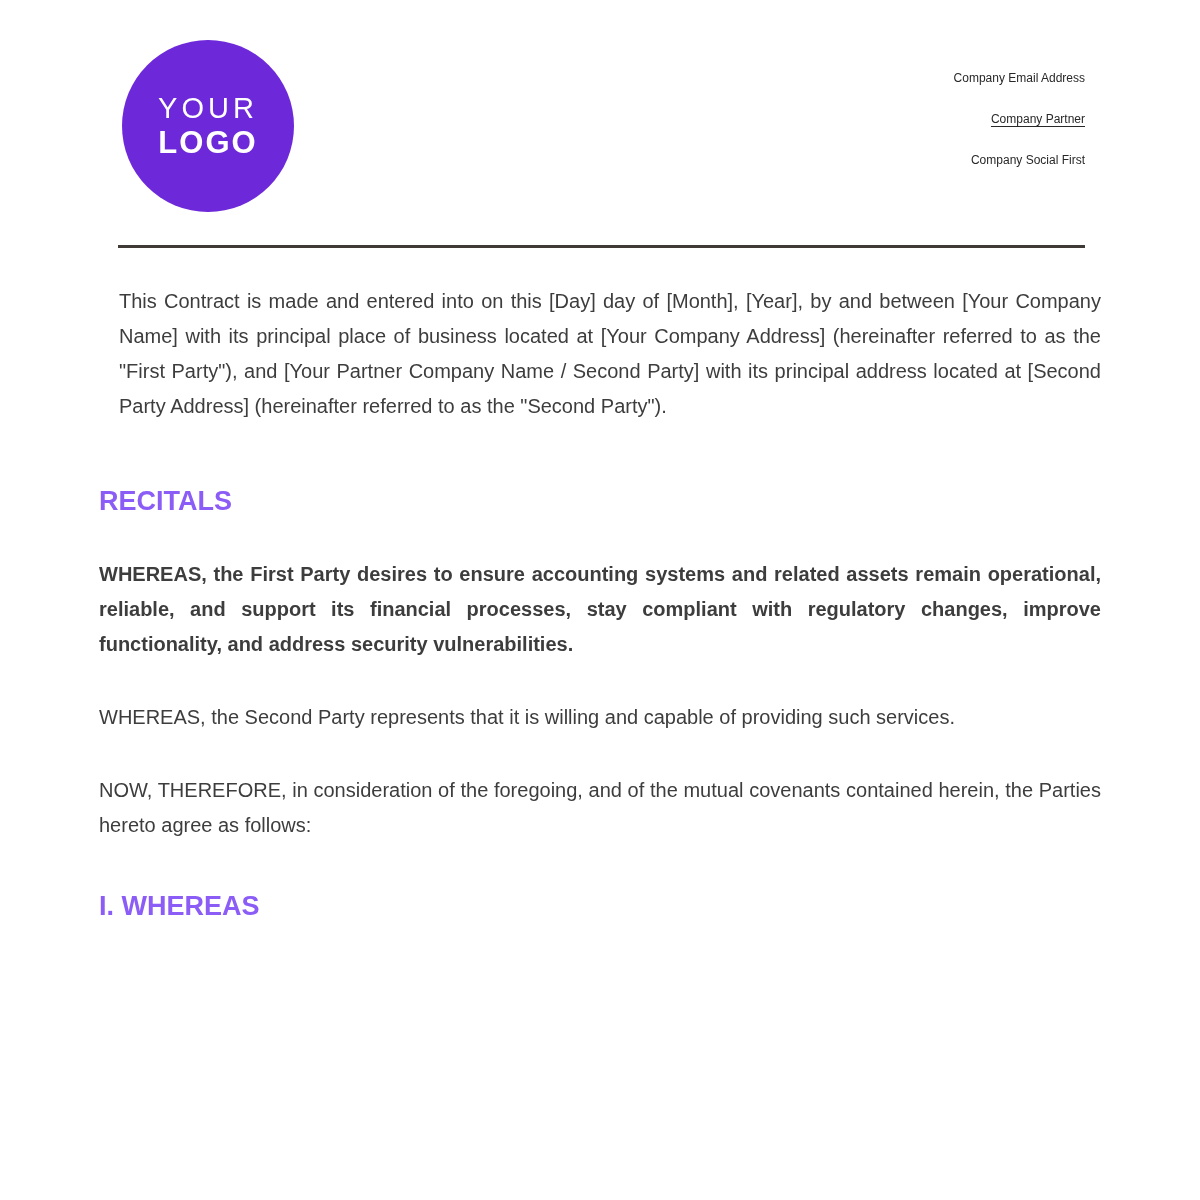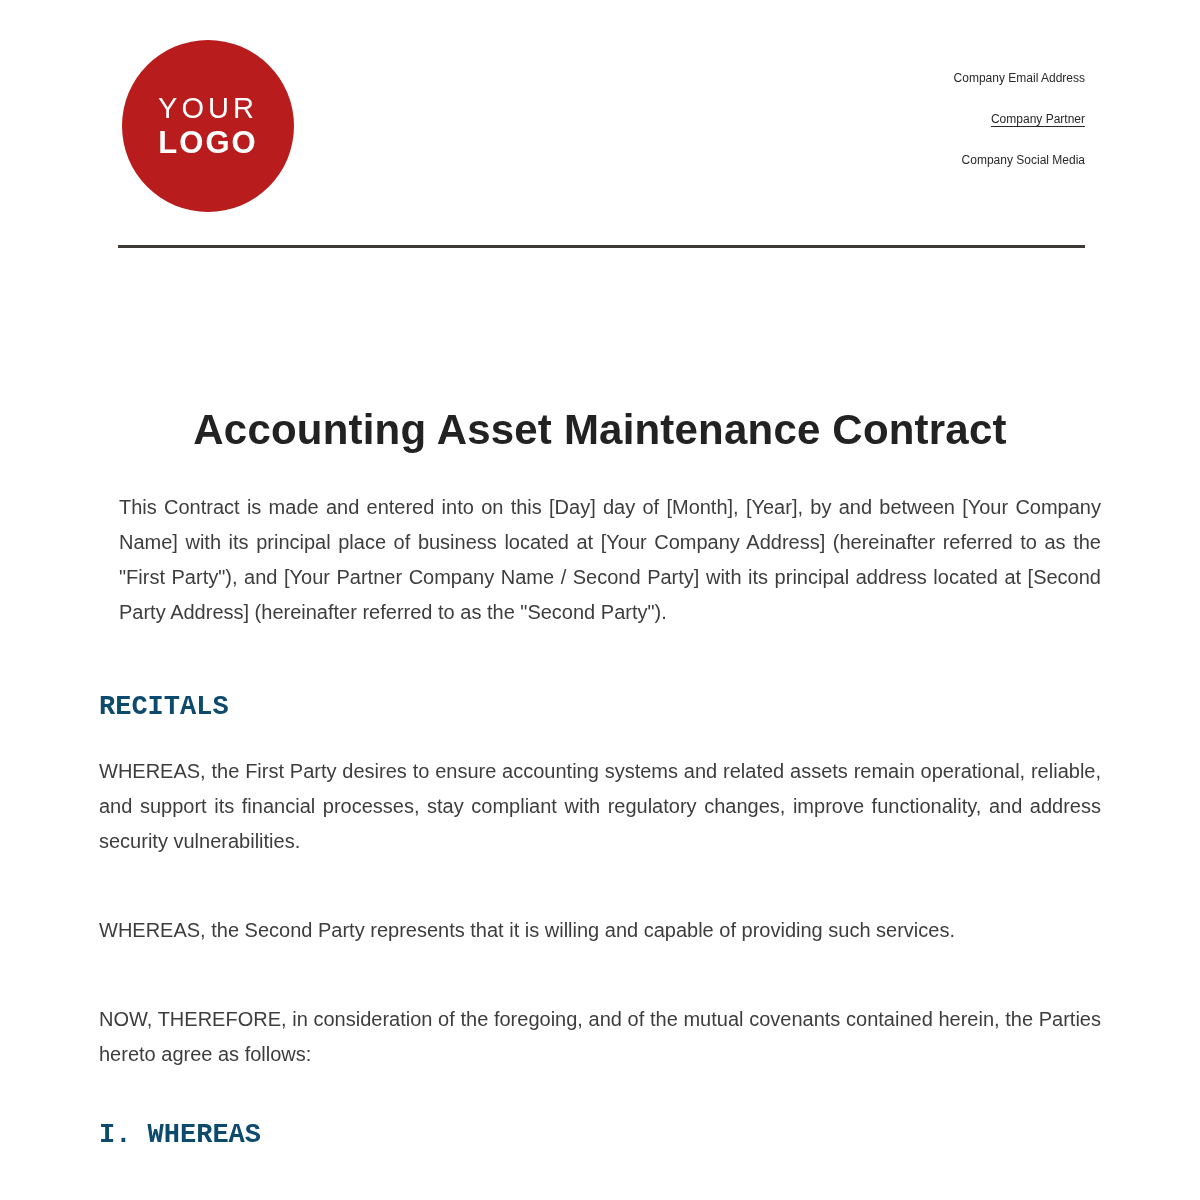--- a/index.html
+++ b/index.html
@@ -20,21 +20,21 @@
   .header {
     display: flex;
     justify-content: space-between;
     align-items: flex-start;
     padding: 40px 115px 0 122px;
   }
   .logo {
     width: 172px;
     height: 172px;
     border-radius: 50%;
-    background: #b91c1c;
+    background: #6d28d9;
     color: #ffffff;
     display: flex;
     flex-direction: column;
     justify-content: center;
     align-items: center;
     flex: 0 0 auto;
   }
   .logo .l1 {
     font-size: 29px;
     font-weight: 300;
@@ -72,58 +72,56 @@
   }
   .title {
     margin-top: 158px;
     text-align: center;
     font-size: 42px;
     font-weight: 700;
     color: #222222;
     letter-spacing: 0.2px;
   }
   p.body {
-    margin-top: 54px;
+    margin-top: 38px;
     font-size: 20px;
     line-height: 35px;
     text-align: justify;
     color: #3d3d3d;
   }
   p.body.after-title { margin-top: 36px; margin-left: 20px; }
-  p.body.after-heading { margin-top: 32px; }
+  p.body.after-heading { margin-top: 40px; font-weight: bold; }
   h2.section-heading {
     margin-top: 62px;
     font-size: 27px;
     font-weight: 700;
-    color: #0c4a6e;
-    font-family: Liberation Mono, monospace;
+    color: #8b5cf6;
   }
   h2.section-heading.last { margin-top: 48px; }
 </style>
 </head>
 <body>
 
 <div class="page">
 
   <header class="header">
     <div class="logo">
       <span class="l1">YOUR</span>
       <span class="l2">LOGO</span>
     </div>
     <div class="contact">
       <div>Company Email Address</div>
       <div class="link">Company Partner</div>
-      <div>Company Social Media</div>
+      <div>Company Social First</div>
     </div>
   </header>
 
   <div class="rule"></div>
 
   <main class="content">
-    <h1 class="title">Accounting Asset Maintenance Contract</h1>
 
     <p class="body after-title">This Contract is made and entered into on this [Day] day of [Month], [Year], by and between [Your Company Name] with its principal place of business located at [Your Company Address] (hereinafter referred to as the "First Party"), and [Your Partner Company Name / Second Party] with its principal address located at [Second Party Address] (hereinafter referred to as the "Second Party").</p>
 
     <h2 class="section-heading">RECITALS</h2>
 
     <p class="body after-heading">WHEREAS, the First Party desires to ensure accounting systems and related assets remain operational, reliable, and support its financial processes, stay compliant with regulatory changes, improve functionality, and address security vulnerabilities.</p>
     <p class="body">WHEREAS, the Second Party represents that it is willing and capable of providing such services.</p>
     <p class="body">NOW, THEREFORE, in consideration of the foregoing, and of the mutual covenants contained herein, the Parties hereto agree as follows:</p>
 
     <h2 class="section-heading last">I. WHEREAS</h2>

